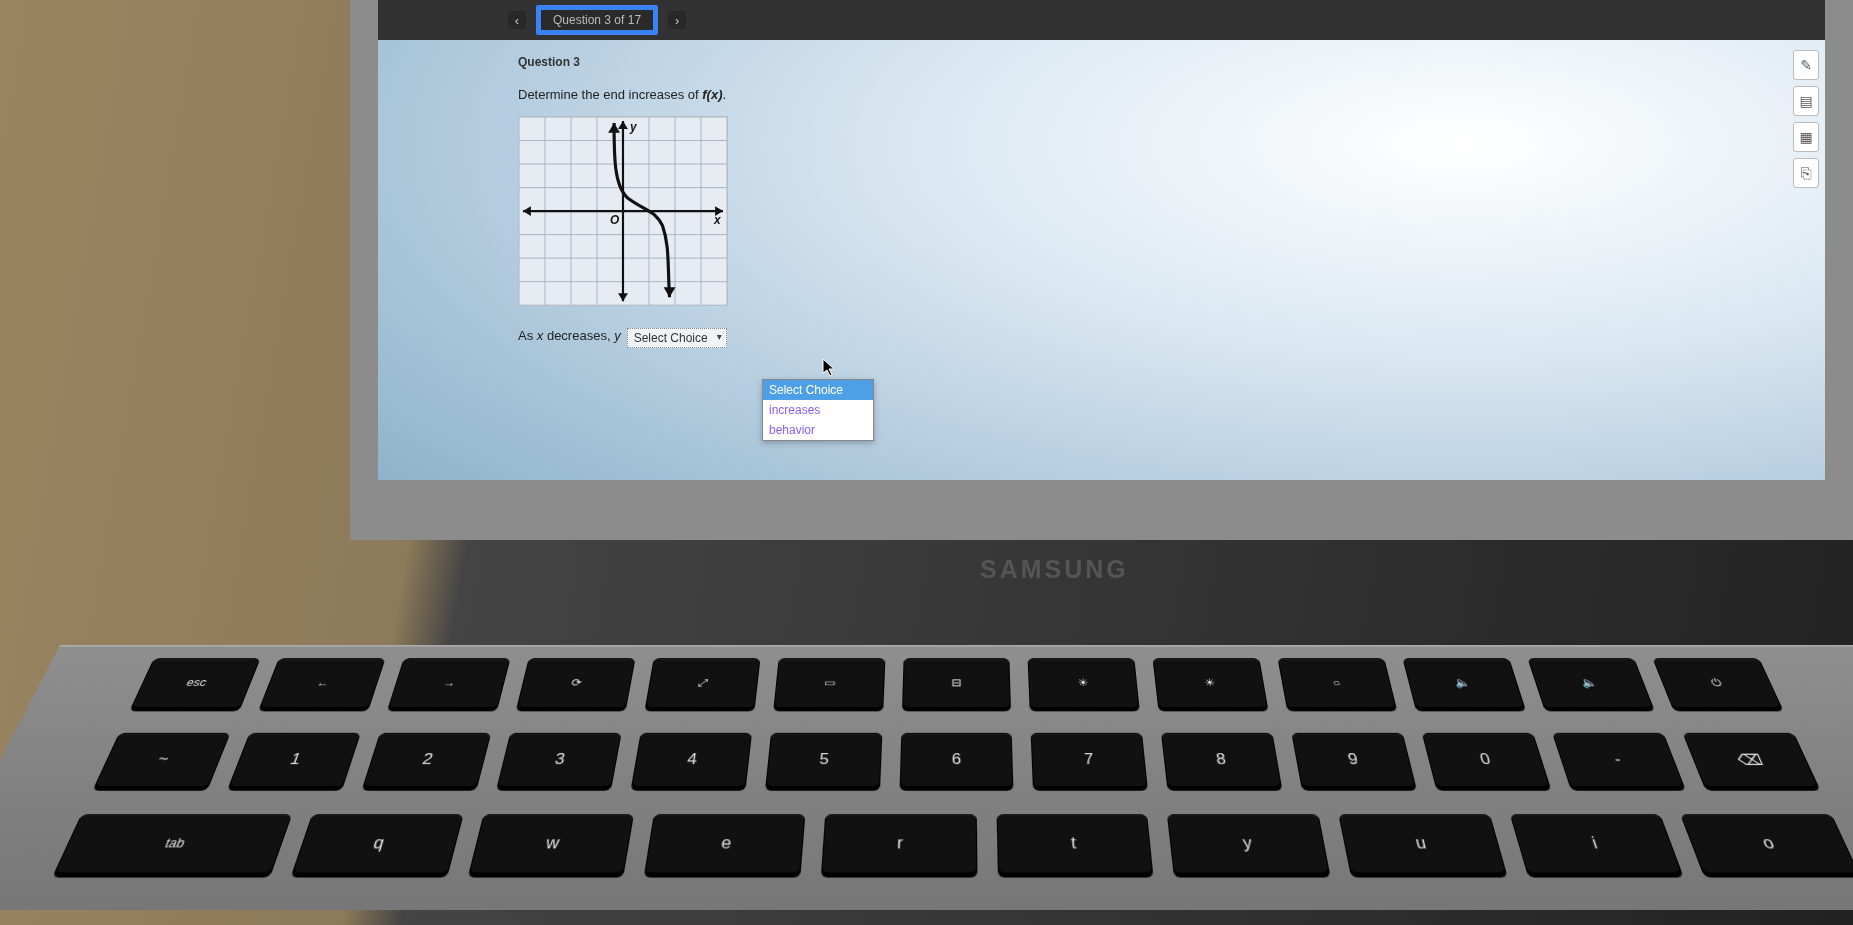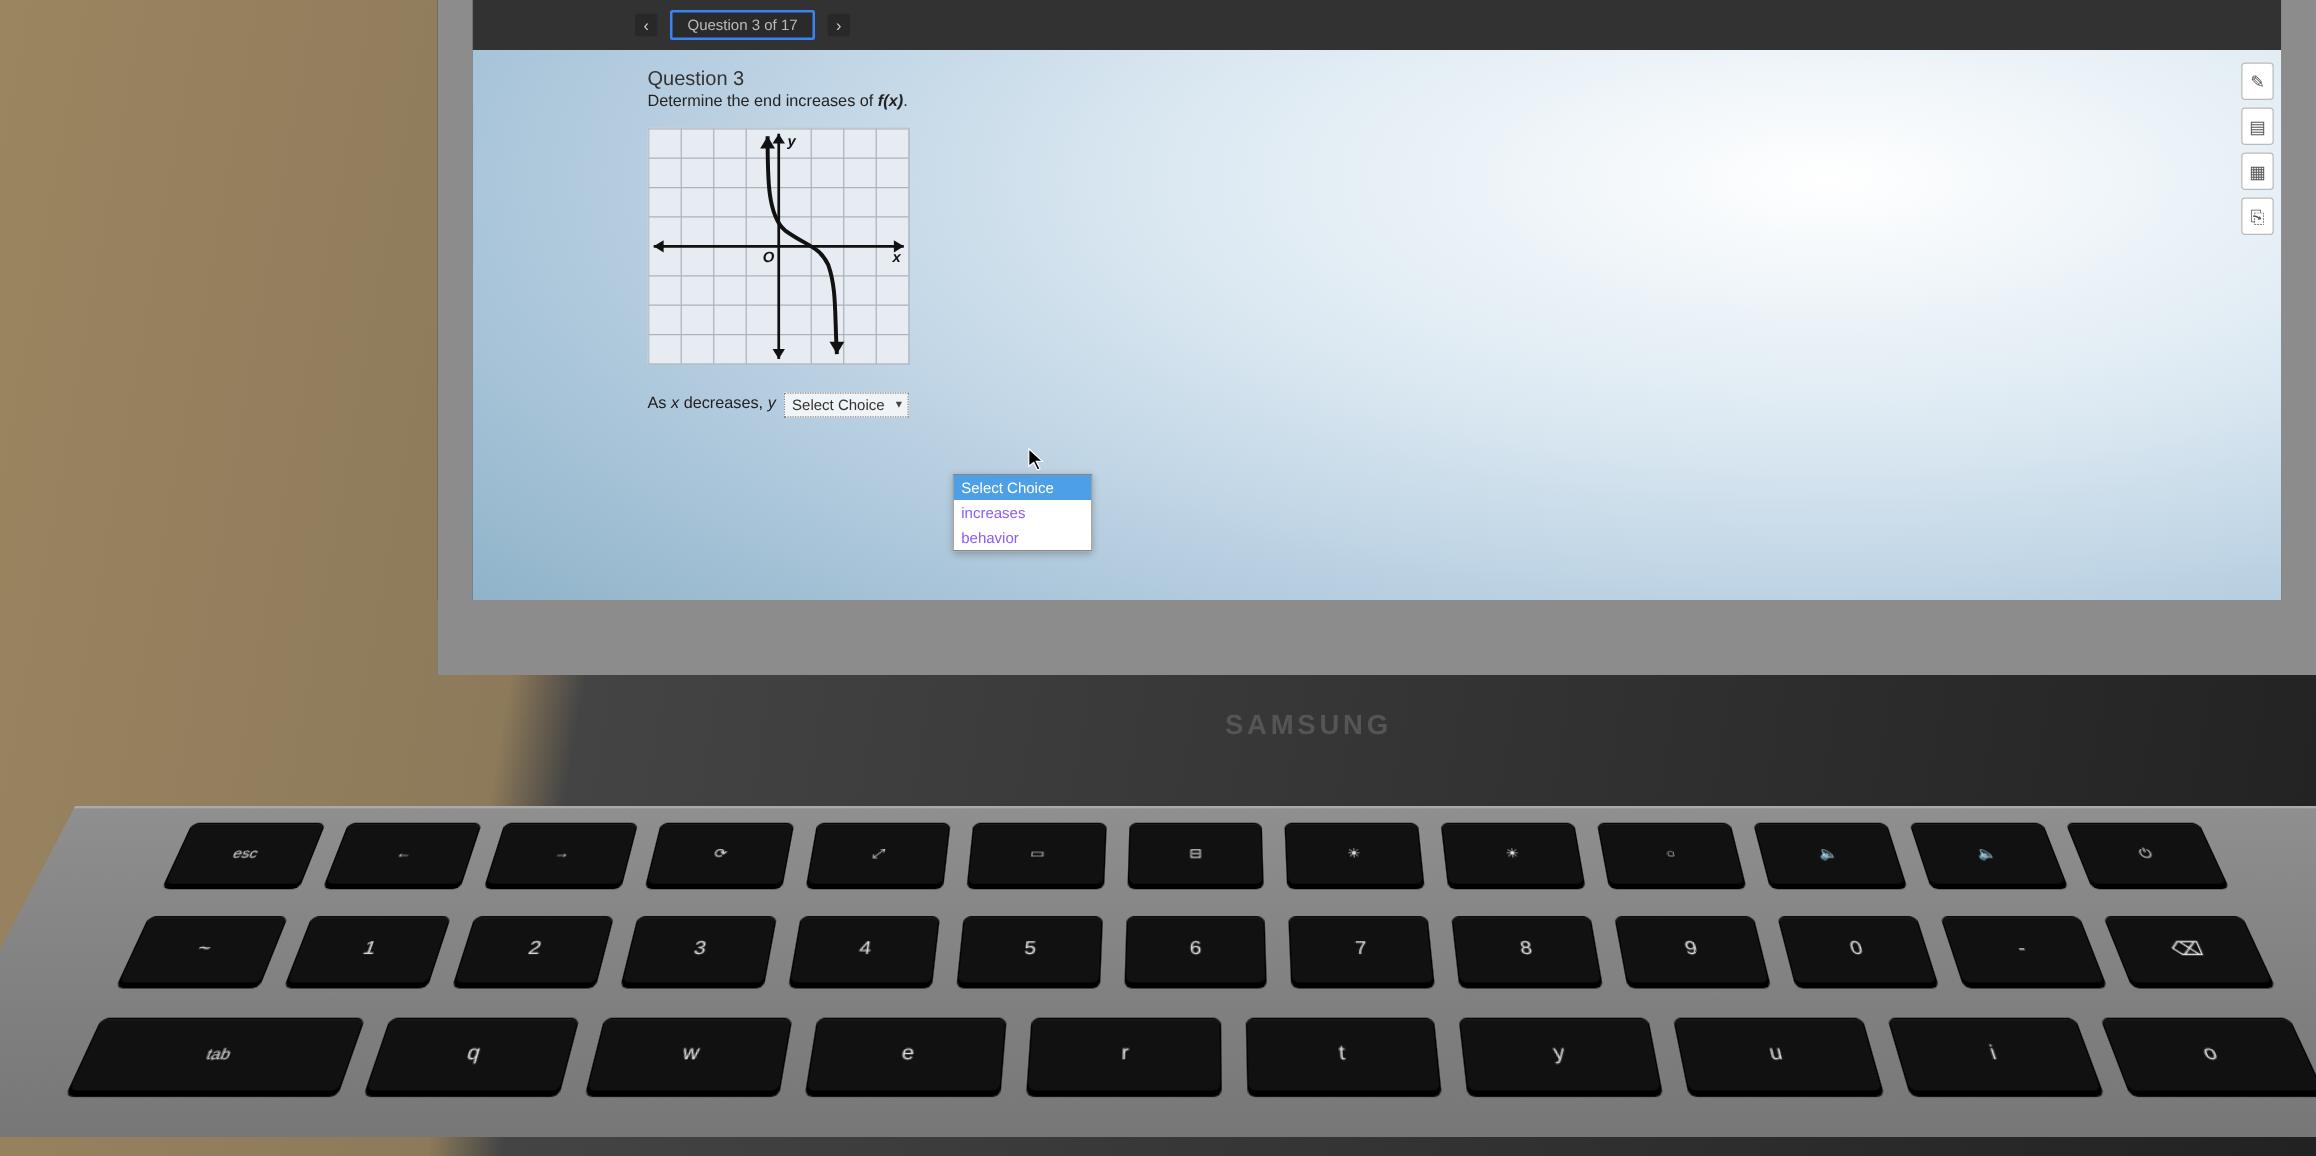--- a/index.html
+++ b/index.html
@@ -49,35 +49,35 @@
     font-size: 13px;
   }
   .nav-arrow {
     width: 18px; height: 18px;
     display: inline-flex; align-items: center; justify-content: center;
     color: #ccc;
     background: rgba(0,0,0,0.2);
     border-radius: 2px;
   }
   .qcounter {
-    border: 2px solid #3b82f6;
+    border: 5px solid #3b82f6;
     padding: 3px 12px;
     border-radius: 2px;
     background: #2a2a2a;
     color: #bbb;
     font-size: 12px;
   }
   .content {
     position: absolute;
     top: 55px;
     left: 140px;
     width: 550px;
     color: #222;
   }
-  .qtitle { font-size: 16px; font-weight: normal; color: #333; }
+  .qtitle { font-size: 12px; font-weight: bold; margin-bottom: 18px; color: #333; }
   .qprompt { font-size: 13px; margin-bottom: 14px; }
   .qprompt em { font-style: italic; font-weight: bold; }
   .graph-wrap {
     width: 210px;
     height: 190px;
     background: #e6ecf2;
     border: 1px solid #b5c0c8;
     position: relative;
     margin-bottom: 22px;
   }
@@ -127,25 +127,24 @@
     border-radius: 3px;
     display: flex; align-items: center; justify-content: center;
     color: #555;
     font-size: 14px;
   }
   .brand {
     position: absolute;
     left: 980px;
     top: 555px;
     font-family: Arial, sans-serif;
-    font-size: 22px;
+    font-size: 25px;
     letter-spacing: 3px;
     color: #555;
     font-weight: 600;
-    margin-top: 12px;
   }
   .keyboard {
     position: absolute;
     left: 60px;
     bottom: 0;
     width: 1793px;
     height: 280px;
     background: linear-gradient(#8f8f8f, #777);
     transform: perspective(1200px) rotateX(35deg);
     transform-origin: top center;

